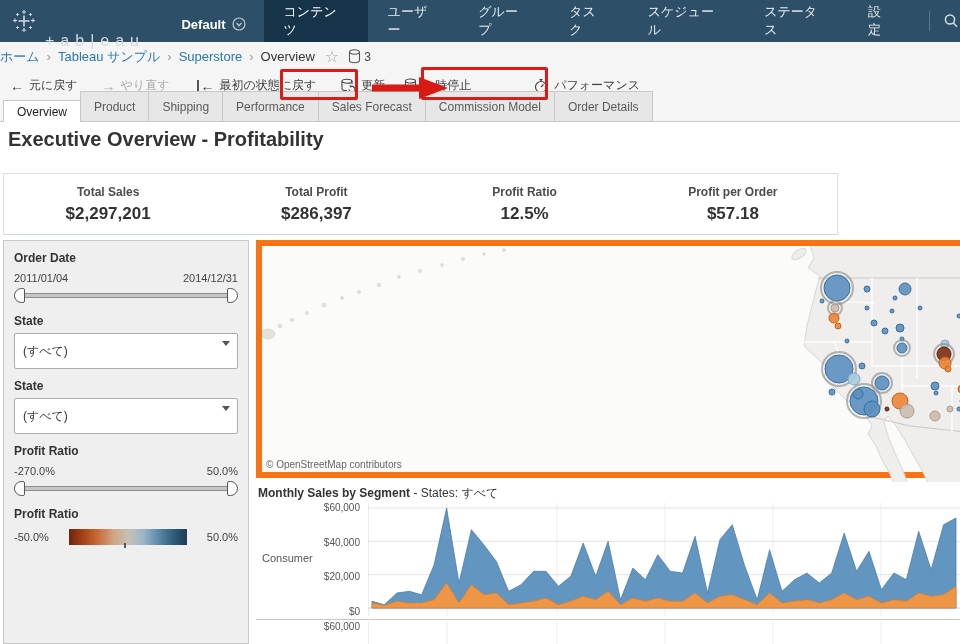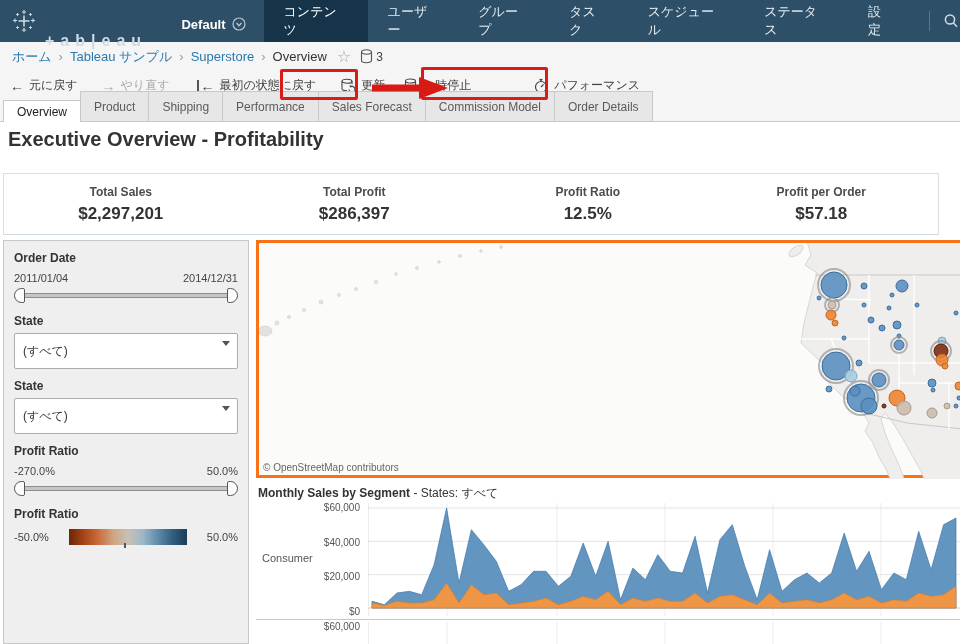--- a/index.html
+++ b/index.html
@@ -3,32 +3,32 @@
 <meta charset="utf-8">
 <style>
   * { margin:0; padding:0; box-sizing:border-box; }
   html,body { width:960px; height:644px; overflow:hidden; background:#fff;
     font-family:"Liberation Sans","DejaVu Sans",sans-serif; }
   
   .navbar { position:absolute; left:0; top:0; width:960px; height:42px;
     background:#2d5068; display:flex; align-items:stretch; color:#fff; z-index:5; }
   .logo-wrap { display:flex; align-items:center; padding-left:12px; width:175px; }
   .logo-mark { margin-right:9px; }
-  .logo-text { color:#cfdae2; font-size:16px; letter-spacing:6px; font-weight:700;margin-top:40px; }
+  .logo-text { color:#cfdae2; font-size:16px; letter-spacing:6px; font-weight:400;margin-top:40px; }
   .site-picker { display:flex; align-items:center; gap:6px; font-size:13px; font-weight:bold;
     color:#fff; padding:6px 18px 0 10px; cursor:pointer; }
   .nav-menu { display:flex; align-items:stretch; }
   .nav-item { display:flex; align-items:center; padding:0 20px; font-size:13px;
     color:#e8eef3; cursor:pointer; }
   .nav-item.active { background:#15344a; color:#fff; }
   .nav-right { display:flex; align-items:center; margin-left:4px; }
   .nav-divider { width:1px; height:20px; background:#557690; margin:0 12px; }
   
   .crumbbar { position:absolute; left:0; top:42px; width:960px; height:29px;
-    background:#f5f5f5; display:flex; align-items:center; padding-left:12px; font-size:13px; }
+    background:#f5f5f5; display:flex; align-items:center; font-size:13px; }
   .bc-item { color:#333; }
   .bc-item.link { color:#2a79ae; cursor:pointer; }
   .bc-sep { color:#999; margin:0 7px; }
   .star { color:#a9adb3; font-size:16px; margin-left:10px; cursor:pointer; }
   .db-badge { display:flex; align-items:center; margin-left:9px; color:#444; font-size:12px; cursor:pointer; }
   
   .toolbar { position:absolute; left:0; top:71px; width:960px; height:29px;
     background:#f5f5f5; display:flex; align-items:center; font-size:12px; color:#404040; }
   .tbtn { display:flex; align-items:center; gap:5px; cursor:pointer; white-space:nowrap; }
   .tbtn .arr { font-size:14px; line-height:12px; }
@@ -47,21 +47,21 @@
   .anno-arrow { position:absolute; left:372px; top:76px; z-index:9; pointer-events:none; }
   
   .tabsbar { position:absolute; left:0; top:100px; width:960px; height:22px;
     background:#f5f5f5; display:flex; align-items:flex-end; border-bottom:1px solid #c9c9c9; padding-left:3px; }
   .tab { height:30px; display:flex; align-items:center; padding:0 13px; font-size:12px;
     color:#5a5a5a; background:#e7e7e7; border:1px solid #c9c9c9; border-bottom:none;
     margin-right:-1px; cursor:pointer; white-space:nowrap; }
   .tab.active { background:#fff; color:#222; height:22px; margin-bottom:-1px; z-index:2; }
   
   .page-title { position:absolute; left:8px; top:128px; font-size:20px; font-weight:bold; color:#333; }
-  .kpi-band { position:absolute; left:3px; top:173px; width:936px; height:62px;
+  .kpi-band { position:absolute; left:3px; top:173px; width:835px; height:62px;
     border:1px solid #ddd; border-bottom-color:#ccd9e2; background:#fff; display:flex; }
   .kpi-cell { flex:1; display:flex; flex-direction:column; align-items:center; justify-content:center; }
   .kpi-label { font-size:12px; font-weight:bold; color:#4c4c4c; }
   .kpi-value { font-size:17px; font-weight:bold; color:#333; margin-top:5px; }
   
   .sidebar { position:absolute; left:3px; top:240px; width:246px; height:404px;
     background:#efefef; border:1px solid #c9c9c9; padding:8px 10px; font-size:12px; color:#333; }
   .f-label { font-weight:bold; margin-top:10px; }
   .f-label:first-child { margin-top:2px; }
   .range-row { display:flex; justify-content:space-between; font-size:11px; color:#444; margin-top:7px; }
@@ -79,21 +79,21 @@
     border-left:4px solid transparent; border-right:4px solid transparent; border-top:5px solid #555; }
   .grad-row { display:flex; align-items:center; gap:20px; margin-top:8px; font-size:11px; color:#444; }
   .grad-bar { position:relative; flex:1; height:16px;
     background:linear-gradient(to right,#6e2508,#a64416,#c96e3a,#cfa583,#c8c0b6,#9db7c8,#5f8cab,#32607f,#1b3c55); }
   .grad-tick { position:absolute; left:47%; bottom:-3px; width:2px; height:5px; background:#555; }
   .legend { margin-top:18px; }
   .leg-item { display:flex; align-items:center; gap:8px; margin-top:9px; font-size:11px; color:#444; }
   .leg-swatch { width:15px; height:15px; }
   
   .map { position:absolute; left:256px; top:240px; width:704px; height:238px;
-    background:#fbfbfa; border:3px solid #f97316; }
+    background:#fbfbfa; border:6px solid #f97316; }
   .map-attrib { position:absolute; left:4px; bottom:2px; font-size:10px; color:#666; }
   
   .chart-header { position:absolute; left:258px; top:485px; font-size:12px; color:#333; }
   .chart-header b { font-weight:bold; }
   .row-label { position:absolute; left:262px; top:552px; font-size:11px; color:#555; }
   .ytick { position:absolute; width:64px; text-align:right; font-size:10px; color:#555; }
   .plot { position:absolute; left:368px; top:503px; }
   .row-divider { position:absolute; left:256px; top:619px; width:704px; height:1px; background:#c9c9c9; }
   .plot2 { position:absolute; left:368px; top:622px; }
   svg { display:block; }

